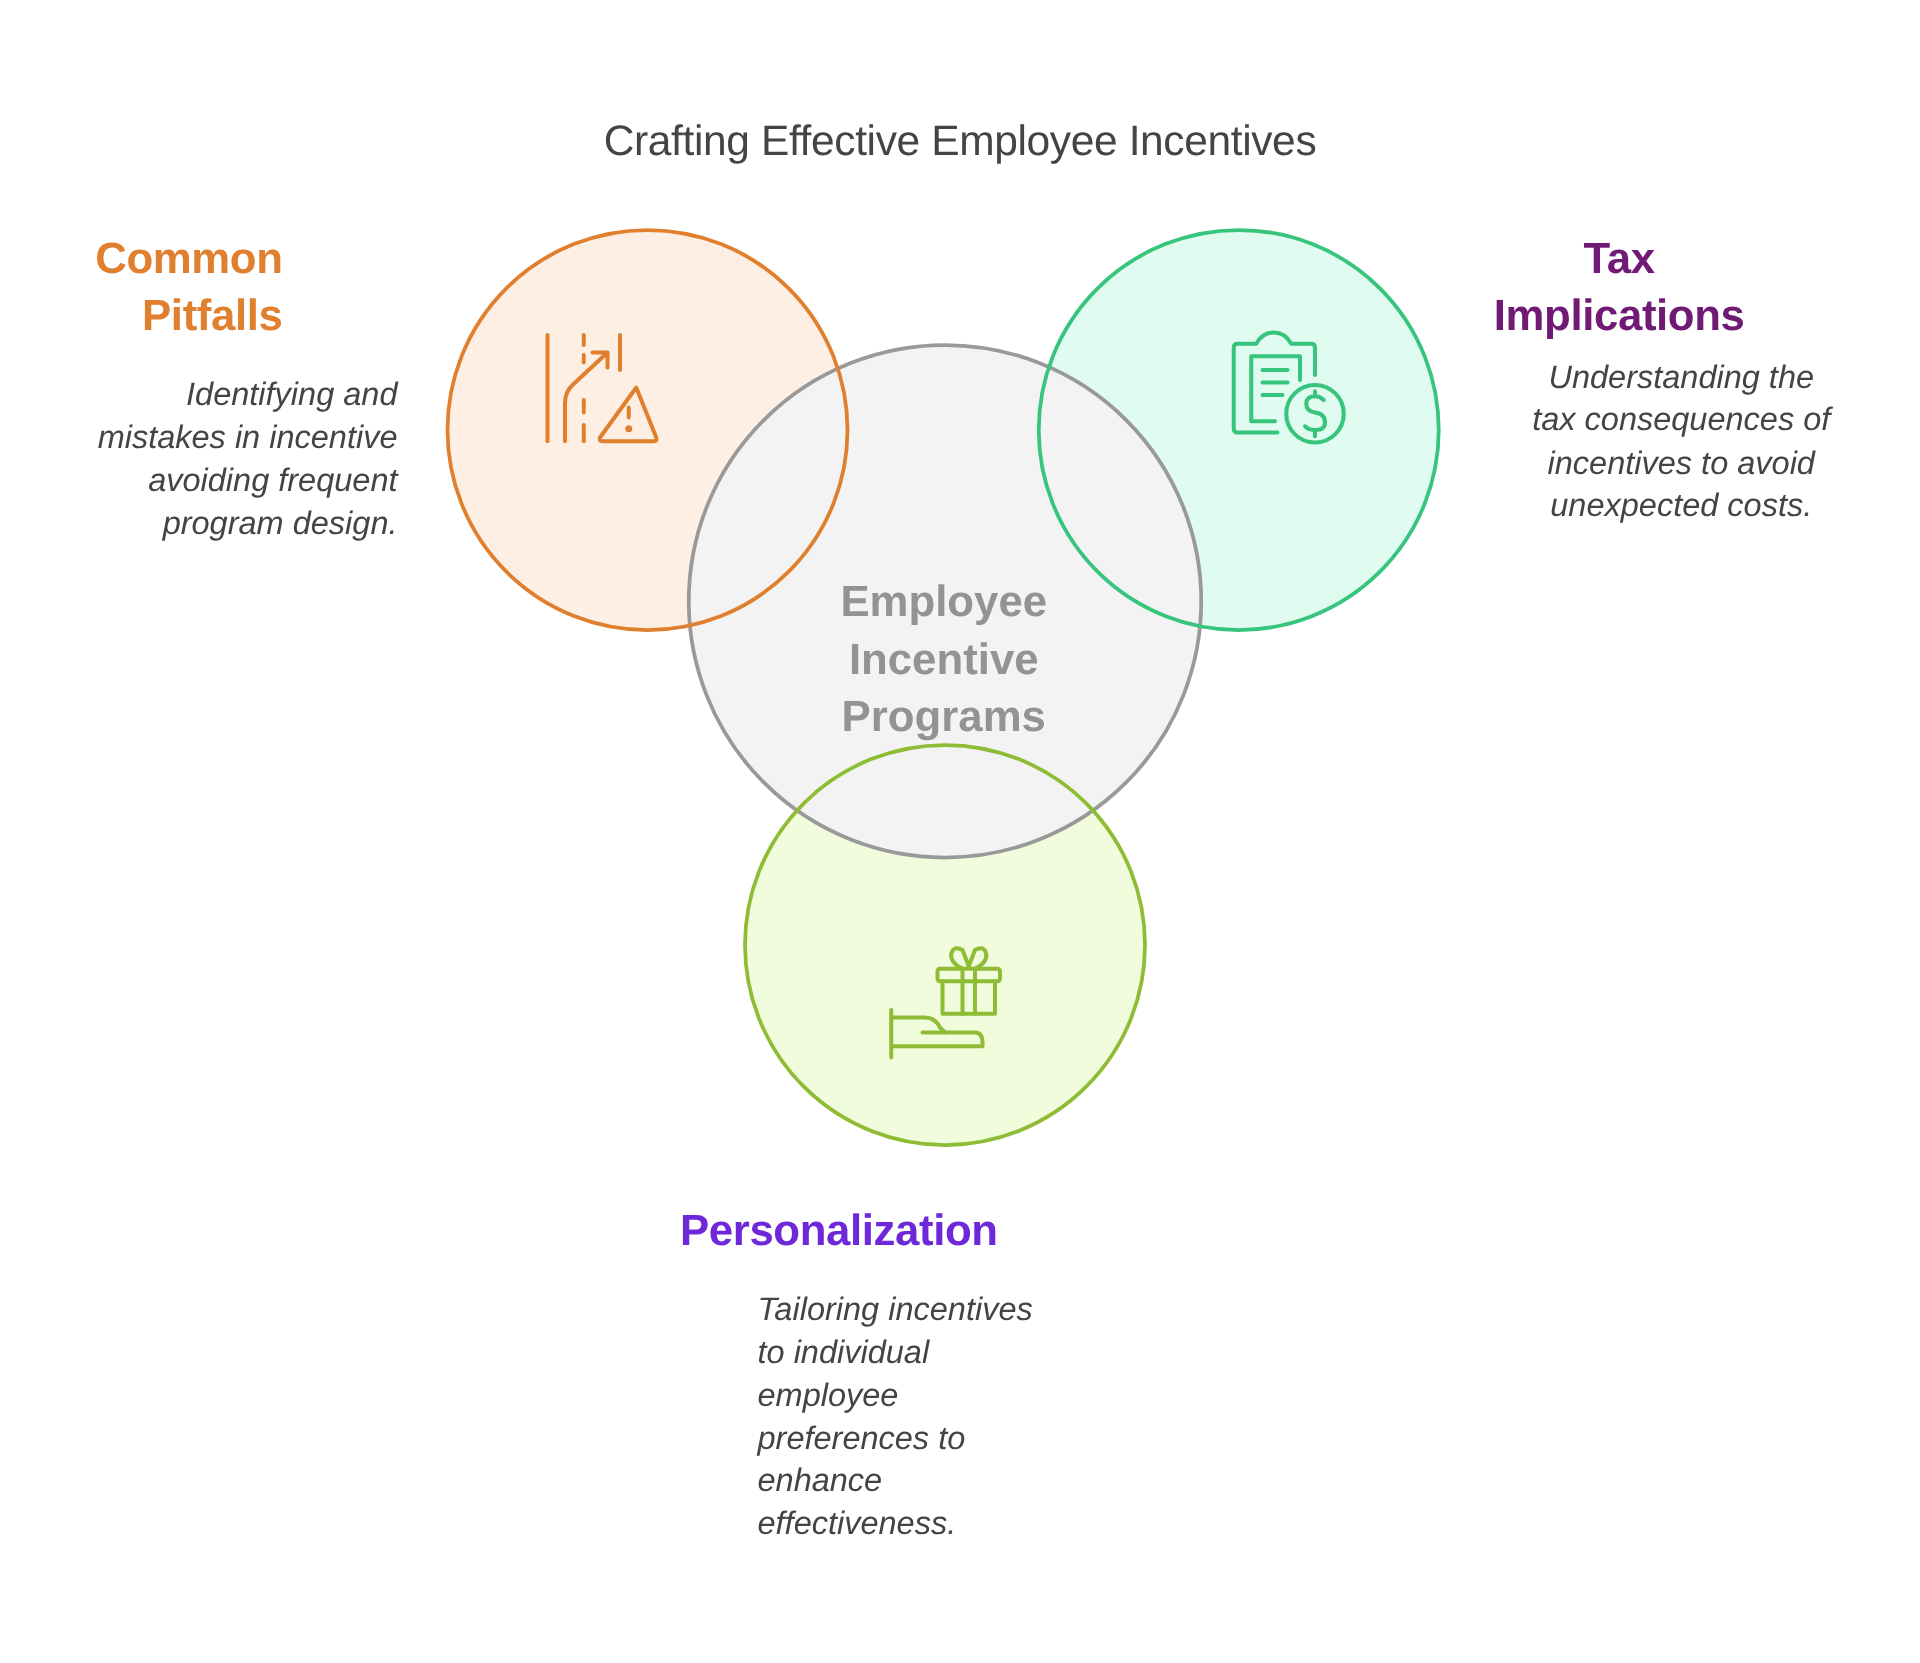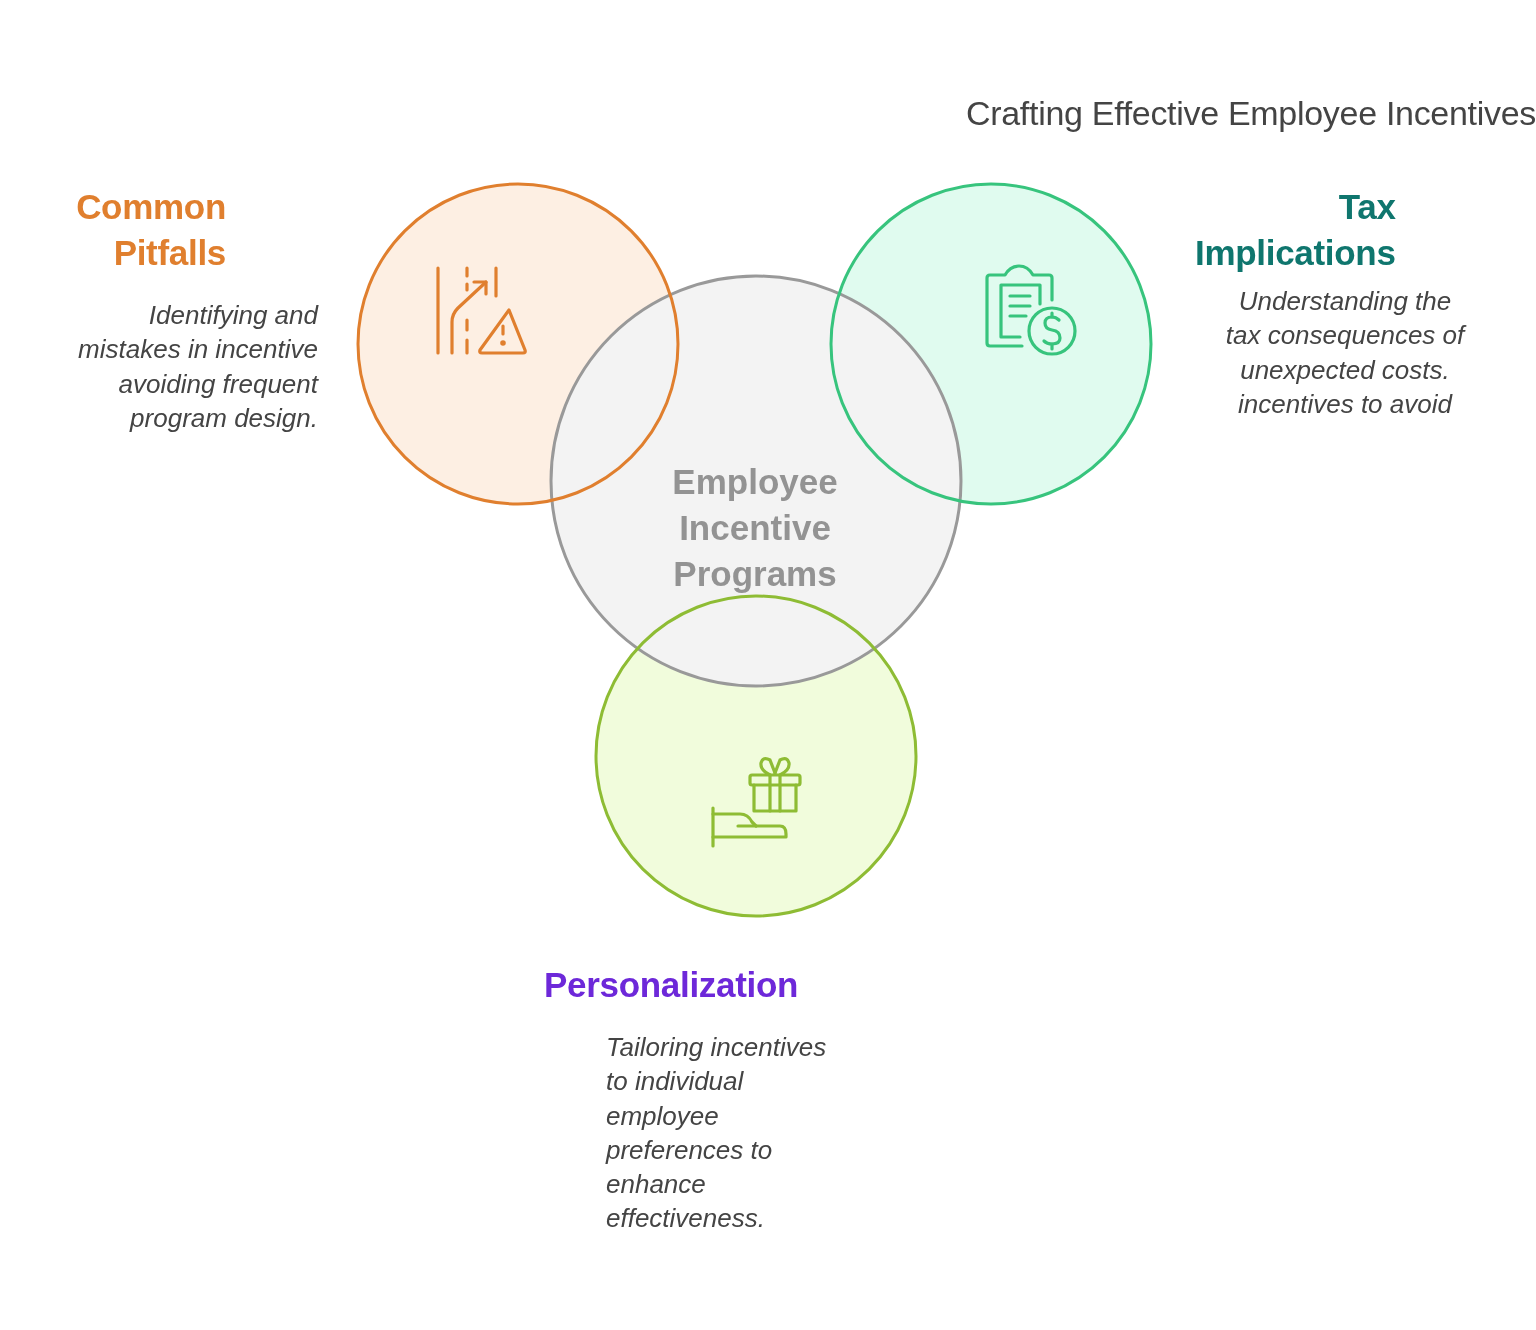--- a/index.html
+++ b/index.html
@@ -1,27 +1,27 @@
 <!DOCTYPE html>
 <html><head>
   <meta charset="utf-8">
   <style>
     html, body { margin: 0; padding: 0; background: #ffffff; }
     body { width: 1536px; height: 1330px; position: relative; overflow: hidden;
            font-family: "Liberation Sans", "DejaVu Sans", sans-serif; }
-    .title { position: absolute; left: 0; width: 1536px; top: 94px; text-align: right;
+    .title { position: absolute; left: 0; width: 1536px; top: 94px; text-align: center;
              font-size: 34px; color: #444444; letter-spacing: -0.3px; }
     svg.diagram { position: absolute; left: 0; top: 0; }
     .heading { position: absolute; font-weight: bold; font-size: 35px; line-height: 46px; letter-spacing: -0.3px; }
     .desc { position: absolute; font-size: 26px; line-height: 34.3px; color: #444444; font-style: italic; }
     .center-label { position: absolute; left: 600px; width: 310px; top: 459px; text-align: center;
                     font-weight: bold; font-size: 35px; line-height: 46px; color: #939393; }
     #h-pitfalls { right: 1310px; top: 184px; text-align: right; color: #e07f2e; margin-left: 48px; }
     #d-pitfalls { right: 1218px; top: 298px; text-align: right; width: 290px; }
-    #h-tax { left: 1195px; top: 184px; text-align: right; color: #0f766e; }
+    #h-tax { left: 1195px; top: 184px; text-align: center; color: #701a75; }
     #d-tax { left: 1195px; top: 284px; text-align: center; width: 300px; }
     #h-personal { left: 544px; width: 400px; top: 962px; text-align: left; color: #6d28d9; }
     #d-personal { left: 606px; width: 300px; top: 1030px; }
   </style>
 </head>
 <body>
 
 <div class="title">Crafting Effective Employee Incentives</div>
 
 <svg class="diagram" width="1536" height="1330" viewBox="0 0 1536 1330">
@@ -91,22 +91,22 @@
   <div>program design.</div>
 </div>
 
 <div class="heading" id="h-tax">
   <div>Tax</div>
   <div>Implications</div>
 </div>
 <div class="desc" id="d-tax">
   <div>Understanding the</div>
   <div>tax consequences of</div>
+  <div>incentives to avoid</div>
   <div>unexpected costs.</div>
-  <div>incentives to avoid</div>
 </div>
 
 <div class="heading" id="h-personal">
   <div>Personalization</div>
 </div>
 <div class="desc" id="d-personal">
   <div>Tailoring incentives</div>
   <div>to individual</div>
   <div>employee</div>
   <div>preferences to</div>

